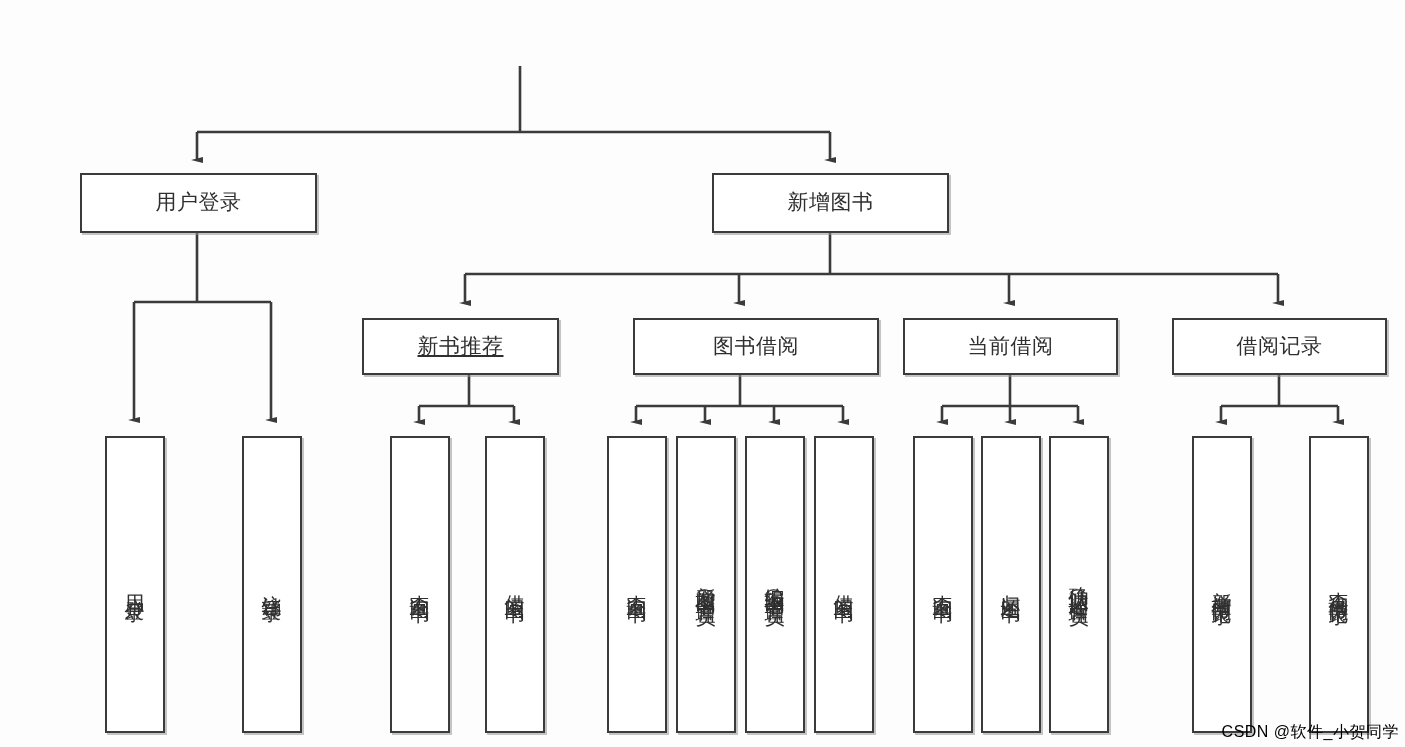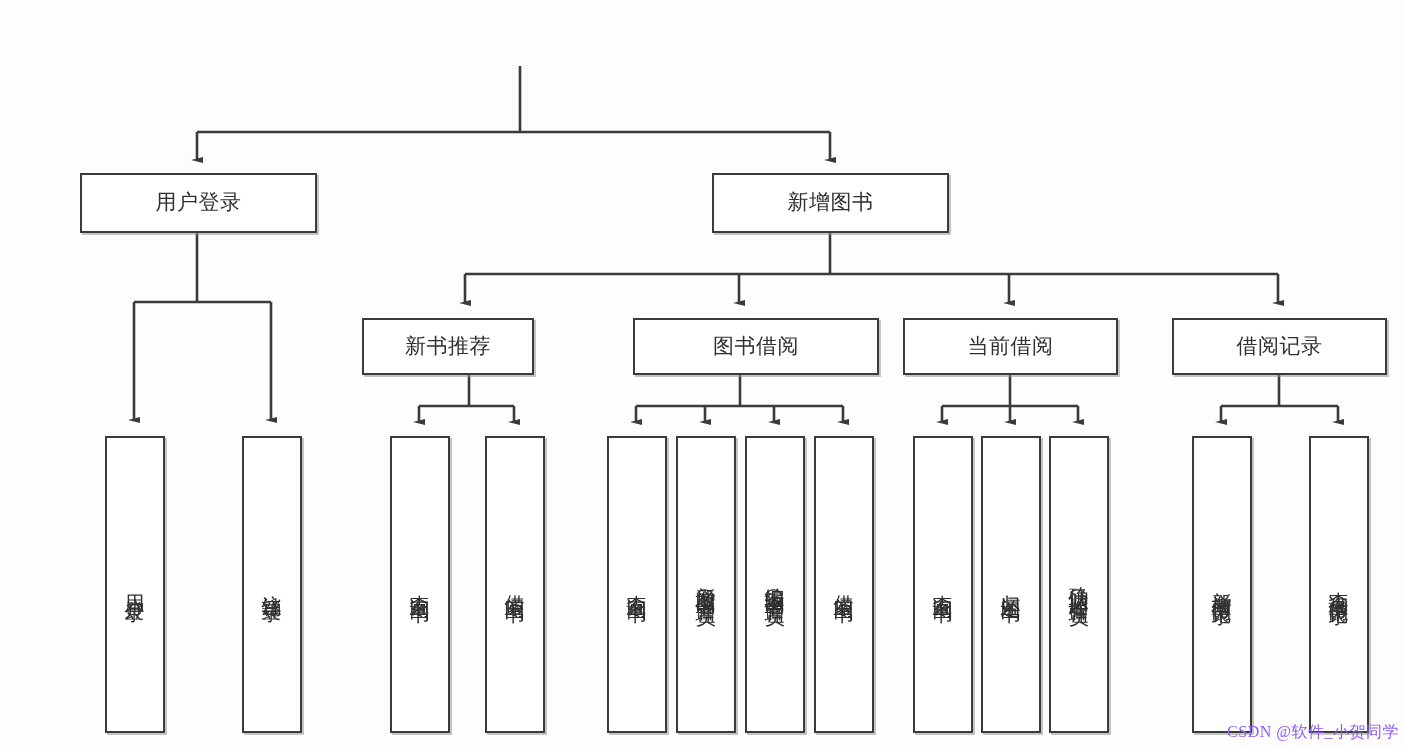--- a/index.html
+++ b/index.html
@@ -60,25 +60,25 @@
     font-size: 20px;
     letter-spacing: 3px;
     line-height: 1.0;
     max-height: 100%;
   }
   #watermark {
     position: absolute;
     right: 6px;
     bottom: 4px;
     font-size: 16px;
-    color: #8b5cf6;
+    color: #000000;
     letter-spacing: 0.5px;
     white-space: nowrap;
     z-index: 3;
-    font-family: Liberation Serif, serif;
+    font-family: Liberation Sans, sans-serif;
   }
 </style>
 </head>
 <body>
 
 <div id="canvas">
 
   <svg class="wires" viewBox="0 0 1405 747" xmlns="http://www.w3.org/2000/svg">
     <defs>
       <marker id="arrow" markerWidth="10" markerHeight="12" refX="3" refY="6" orient="auto" markerUnits="userSpaceOnUse">
@@ -130,21 +130,21 @@
   </svg>
 
 
   <div class="node h" style="left:80px; top:173px; width:237px; height:60px;">
     <span class="lbl">用户登录</span>
   </div>
   <div class="node h" style="left:712px; top:173px; width:237px; height:60px;">
     <span class="lbl">新增图书</span>
   </div>
 
-  <div class="node h" style="left:362px; top:318px; width:172px; height:57px;">
+  <div class="node h" style="left:362px; top:318px; width:197px; height:57px;text-decoration:underline;">
     <span class="lbl">新书推荐</span>
   </div>
   <div class="node h" style="left:633px; top:318px; width:246px; height:57px;">
     <span class="lbl">图书借阅</span>
   </div>
   <div class="node h" style="left:903px; top:318px; width:215px; height:57px;">
     <span class="lbl">当前借阅</span>
   </div>
   <div class="node h" style="left:1172px; top:318px; width:215px; height:57px;">
     <span class="lbl">借阅记录</span>

